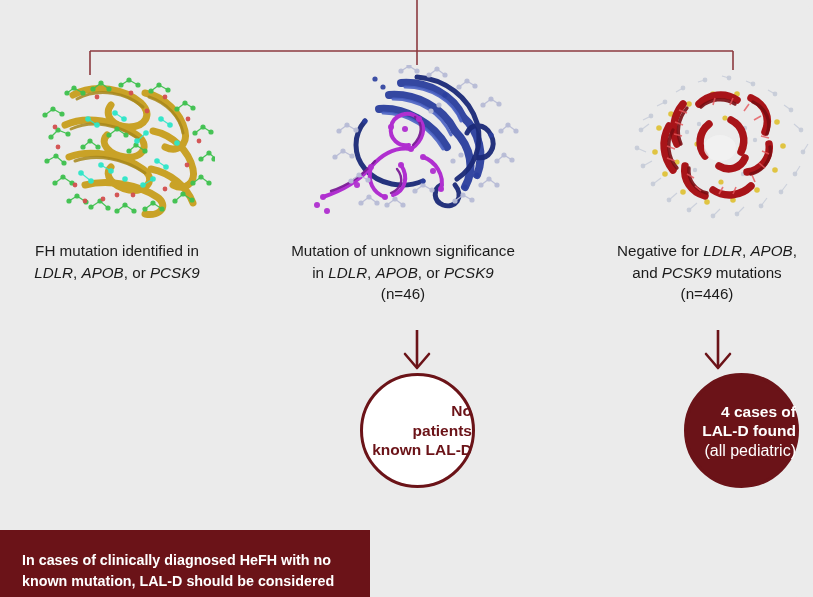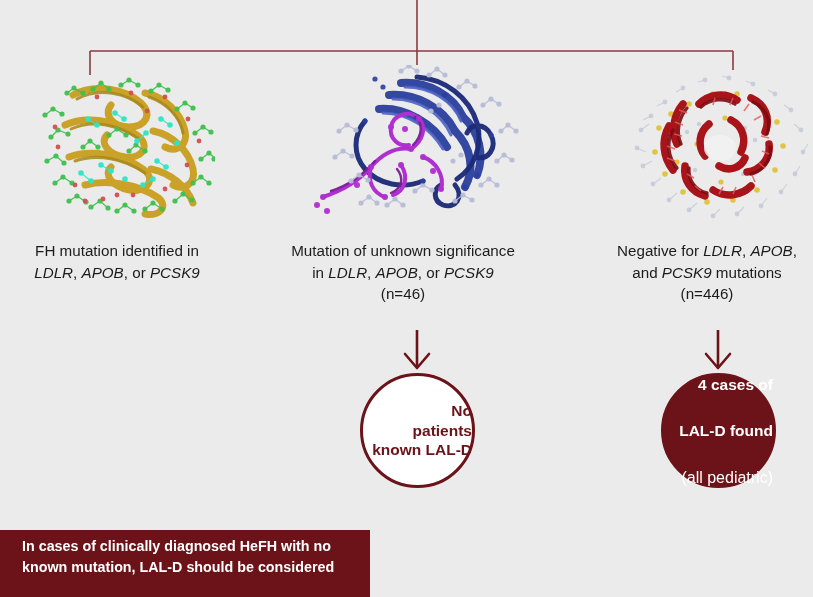--- a/index.html
+++ b/index.html
@@ -91,21 +91,21 @@
   
   #banner {
     position: absolute;
     left: 0;
     top: 530px;
     width: 370px;
     height: 67px;
     background: #6b1318;
     color: #ffffff;
     box-sizing: border-box;
-    padding: 6px 22px 0 22px;
+    padding: 20px 22px 0 22px;
     font-weight: bold;
     font-size: 14.3px;
     line-height: 21px;
   }
 </style>
 </head>
 <body>
 
 <div id="stage">
 
@@ -521,21 +521,21 @@
     <line x1="22" y1="2" x2="22" y2="38" stroke="#6b1318" stroke-width="2.6"></line>
     <path d="M10 26 L22 40 L34 26" fill="none" stroke="#6b1318" stroke-width="2.6" stroke-linecap="round" stroke-linejoin="round"></path>
   </svg>
 
   <div class="circle outline" style="left:360px; top:373px;">
     <div class="big">No</div>
     <div class="big">patients</div>
     <div class="big">known LAL-D</div>
   </div>
 
-  <div class="circle filled" style="left:661px; top:373px;gap:27px;">
+  <div class="circle filled" style="left:684px; top:373px;">
     <div class="big">4 cases of</div>
     <div class="big">LAL-D found</div>
     <div class="small">(all pediatric)</div>
   </div>
 
   <div id="banner">
     <div>In cases of clinically diagnosed HeFH with no</div>
     <div>known mutation, LAL-D should be considered</div>
   </div>
 

